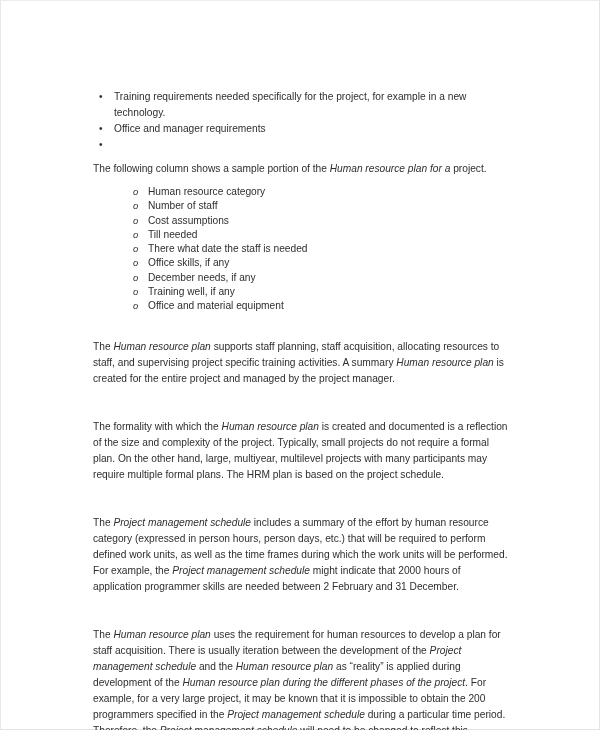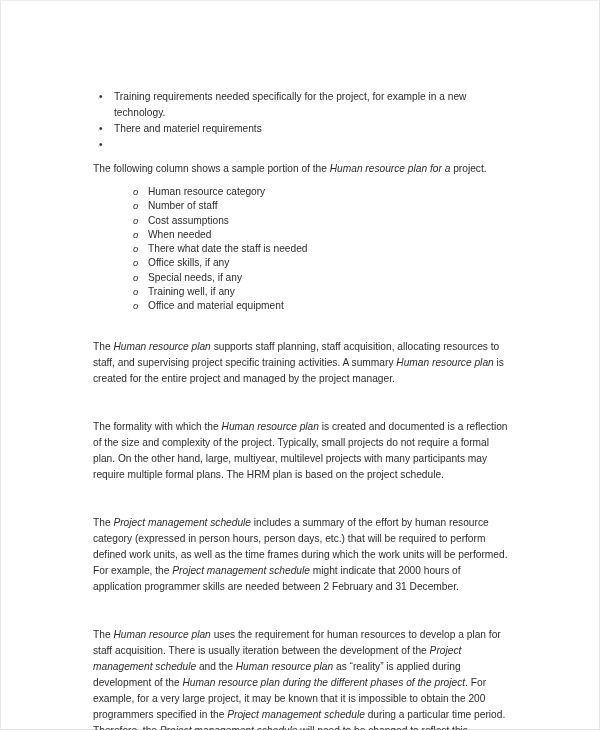--- a/index.html
+++ b/index.html
@@ -95,21 +95,21 @@
 <div class="page">
   <div class="doc-body">
 
     <ul class="bullets">
       <li>
         <span class="marker">•</span>
         <span>Training requirements needed specifically for the project, for example in a new technology.</span>
       </li>
       <li>
         <span class="marker">•</span>
-        <span>There and materiel requirements</span>
+        <span>Office and manager requirements</span>
       </li>
       <li>
         <span class="marker">•</span>
       </li>
     </ul>
 
     <div class="gap-md"></div>
 
     <p class="para"><span>The following column shows a sample portion of the </span><i>Human resource plan for a</i><span> project.</span></p>
 
@@ -121,33 +121,33 @@
       <li>
         <span class="marker">o</span>
         <span>Number of staff</span>
       </li>
       <li>
         <span class="marker">o</span>
         <span>Cost assumptions</span>
       </li>
       <li>
         <span class="marker">o</span>
-        <span>When needed</span>
+        <span>Till needed</span>
       </li>
       <li>
         <span class="marker">o</span>
         <span>There what date the staff is needed</span>
       </li>
       <li>
         <span class="marker">o</span>
         <span>Office skills, if any</span>
       </li>
       <li>
         <span class="marker">o</span>
-        <span>Special needs, if any</span>
+        <span>December needs, if any</span>
       </li>
       <li>
         <span class="marker">o</span>
         <span>Training well, if any</span>
       </li>
       <li>
         <span class="marker">o</span>
         <span>Office and material equipment</span>
       </li>
     </ul>

